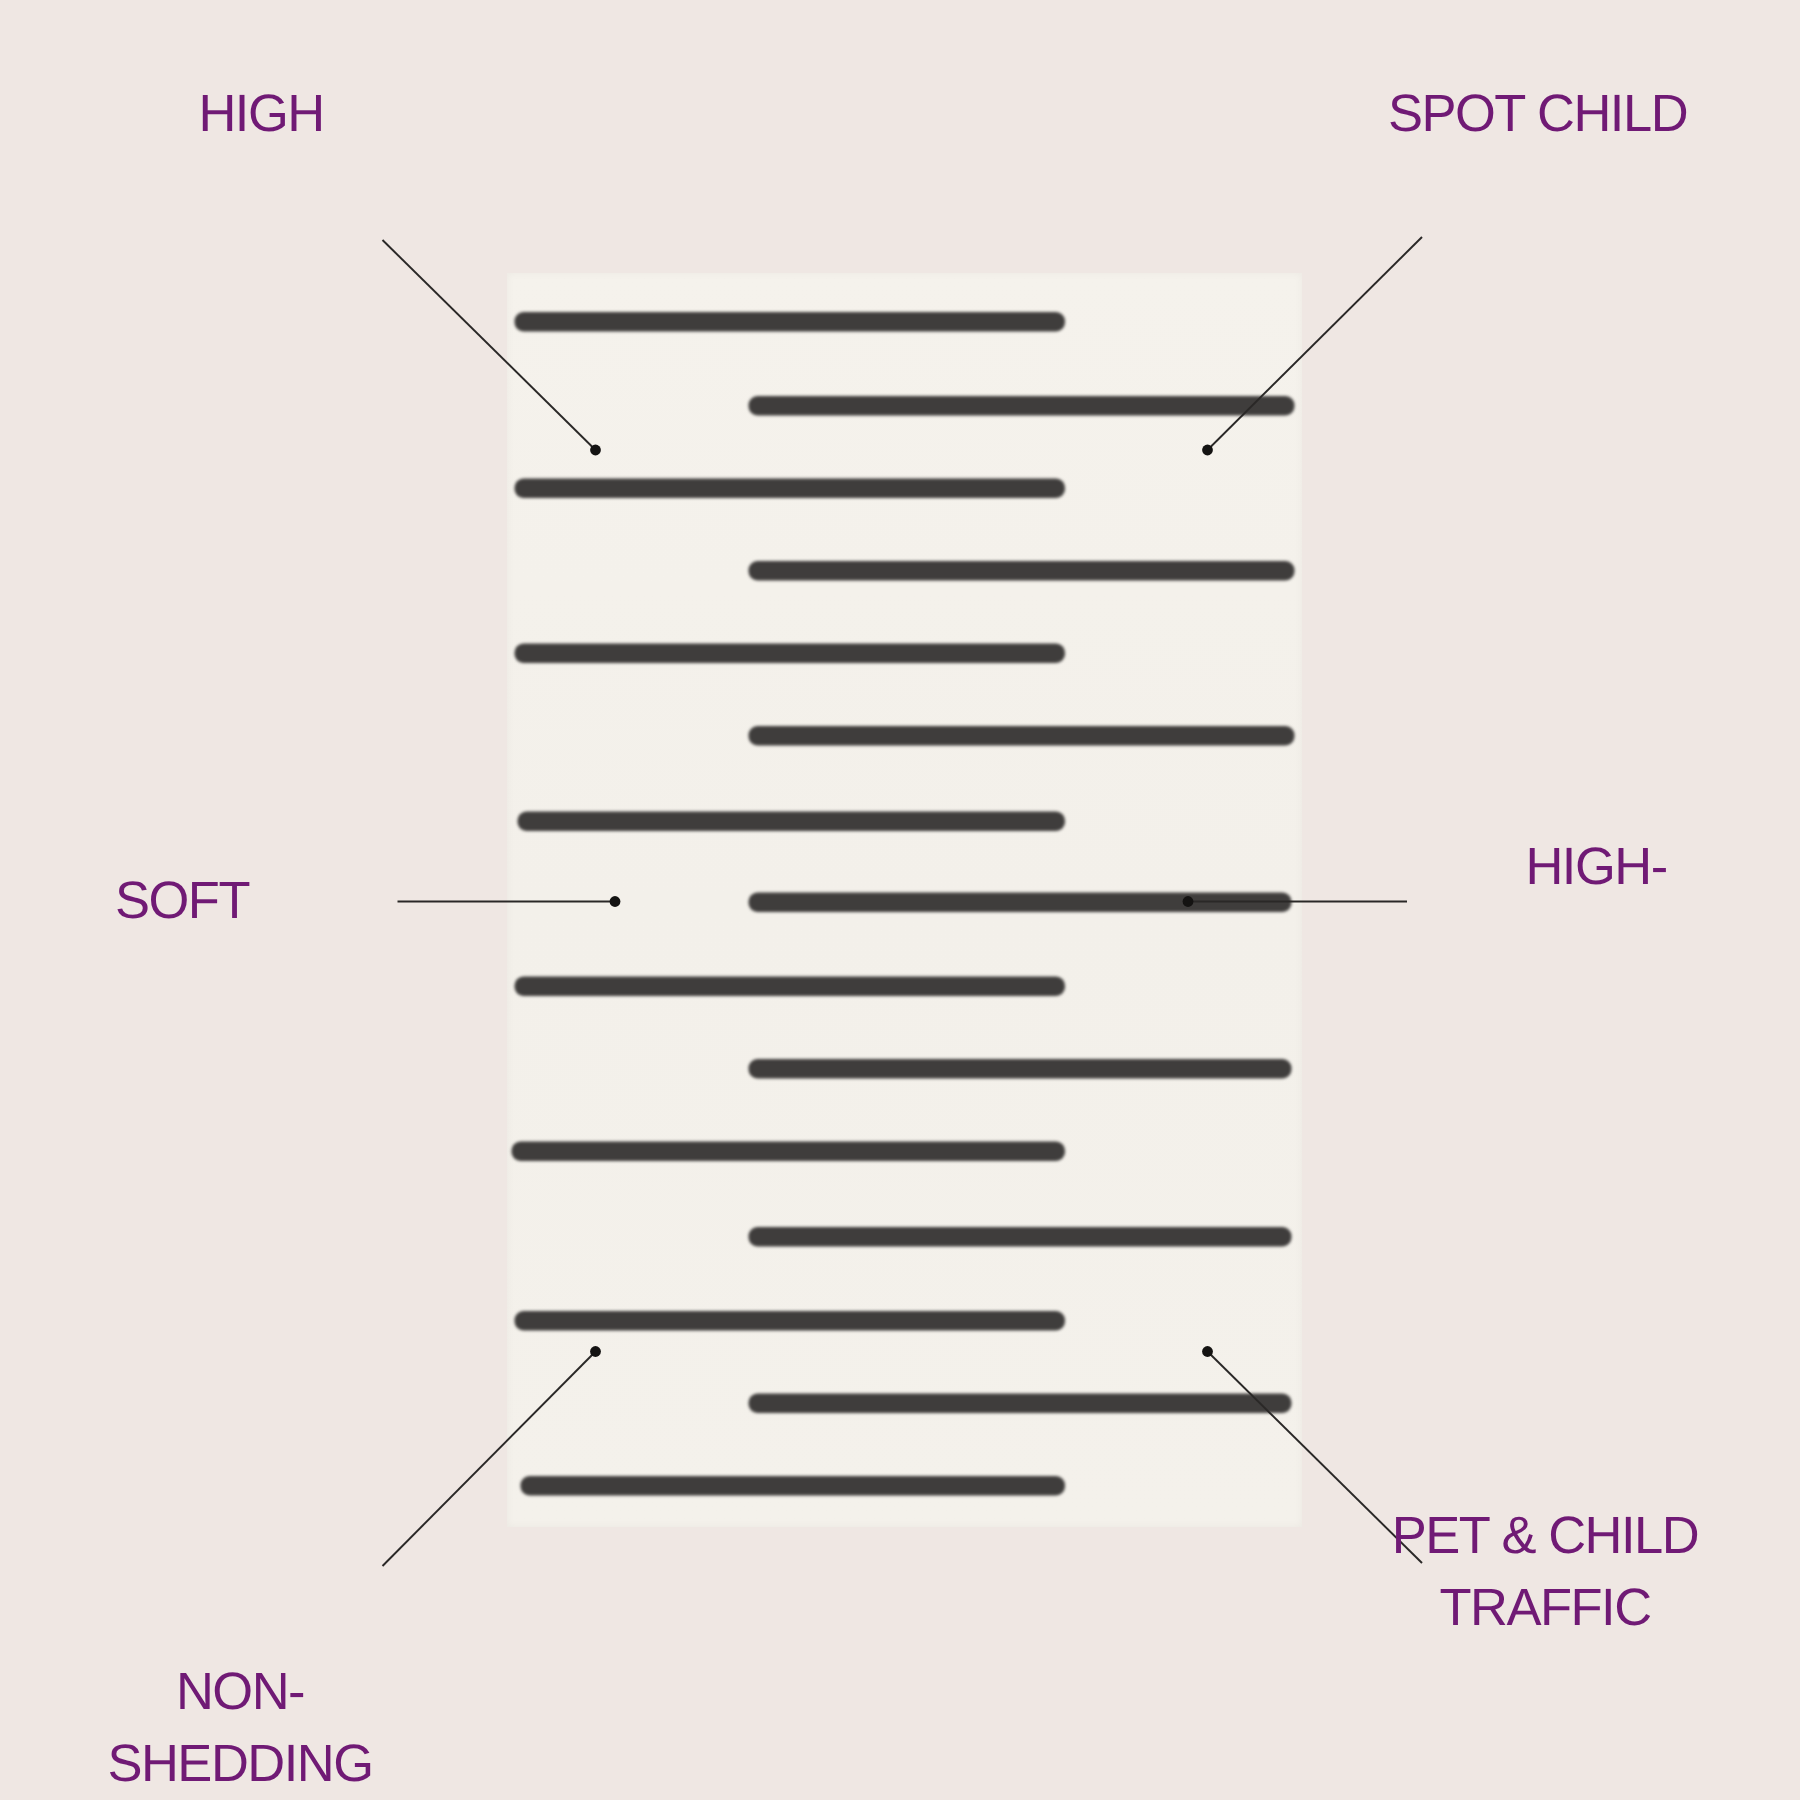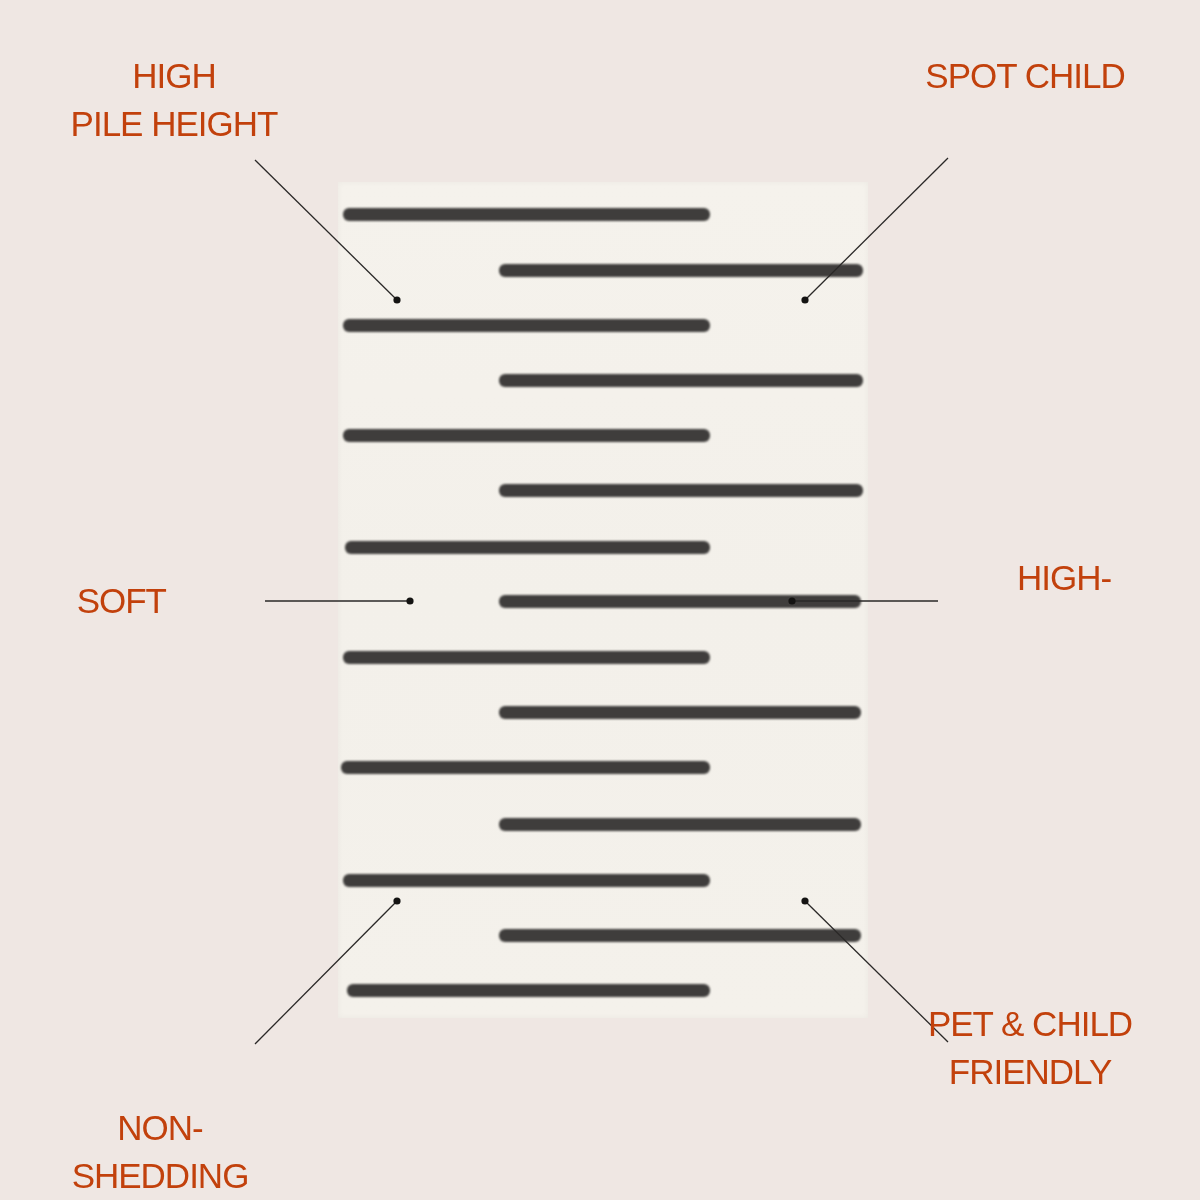--- a/index.html
+++ b/index.html
@@ -5,21 +5,21 @@
     html, body { margin: 0; padding: 0; }
     body {
       width: 1200px; height: 1200px;
       background: #efe7e3;
       position: relative;
       overflow: hidden;
       font-family: "Liberation Sans", sans-serif;
     }
     .label {
       position: absolute;
-      color: #c2410c;
+      color: #701a75;
       font-size: 35px;
       line-height: 48px;
       letter-spacing: -1px;
       text-align: center;
       font-weight: 400;
     }
     .label span { display: block; white-space: nowrap; }
     .rug {
       position: absolute;
       left: 338px; top: 182px;
@@ -76,21 +76,20 @@
     <circle cx="805" cy="300" r="3.6"></circle>
     <circle cx="410" cy="601" r="3.6"></circle>
     <circle cx="792" cy="601" r="3.6"></circle>
     <circle cx="397" cy="901" r="3.6"></circle>
     <circle cx="805" cy="901" r="3.6"></circle>
   </g>
 </svg>
 
 <div class="label" style="left:58px; top:52px; width:232px;">
   <span>HIGH</span>
-  <span>PILE HEIGHT</span>
 </div>
 
 <div class="label" style="left:900px; top:52px; width:250px;">
   <span>SPOT CHILD</span>
 </div>
 
 <div class="label" style="left:58px; top:577px; width:108px; text-align:right;">
   <span>SOFT</span>
 </div>
 
@@ -98,14 +97,14 @@
   <span>HIGH-</span>
 </div>
 
 <div class="label" style="left:58px; top:1104px; width:204px;">
   <span>NON-</span>
   <span>SHEDDING</span>
 </div>
 
 <div class="label" style="left:912px; top:1000px; width:236px;">
   <span>PET &amp; CHILD</span>
-  <span>FRIENDLY</span>
+  <span>TRAFFIC</span>
 </div>
 
 </body></html>

